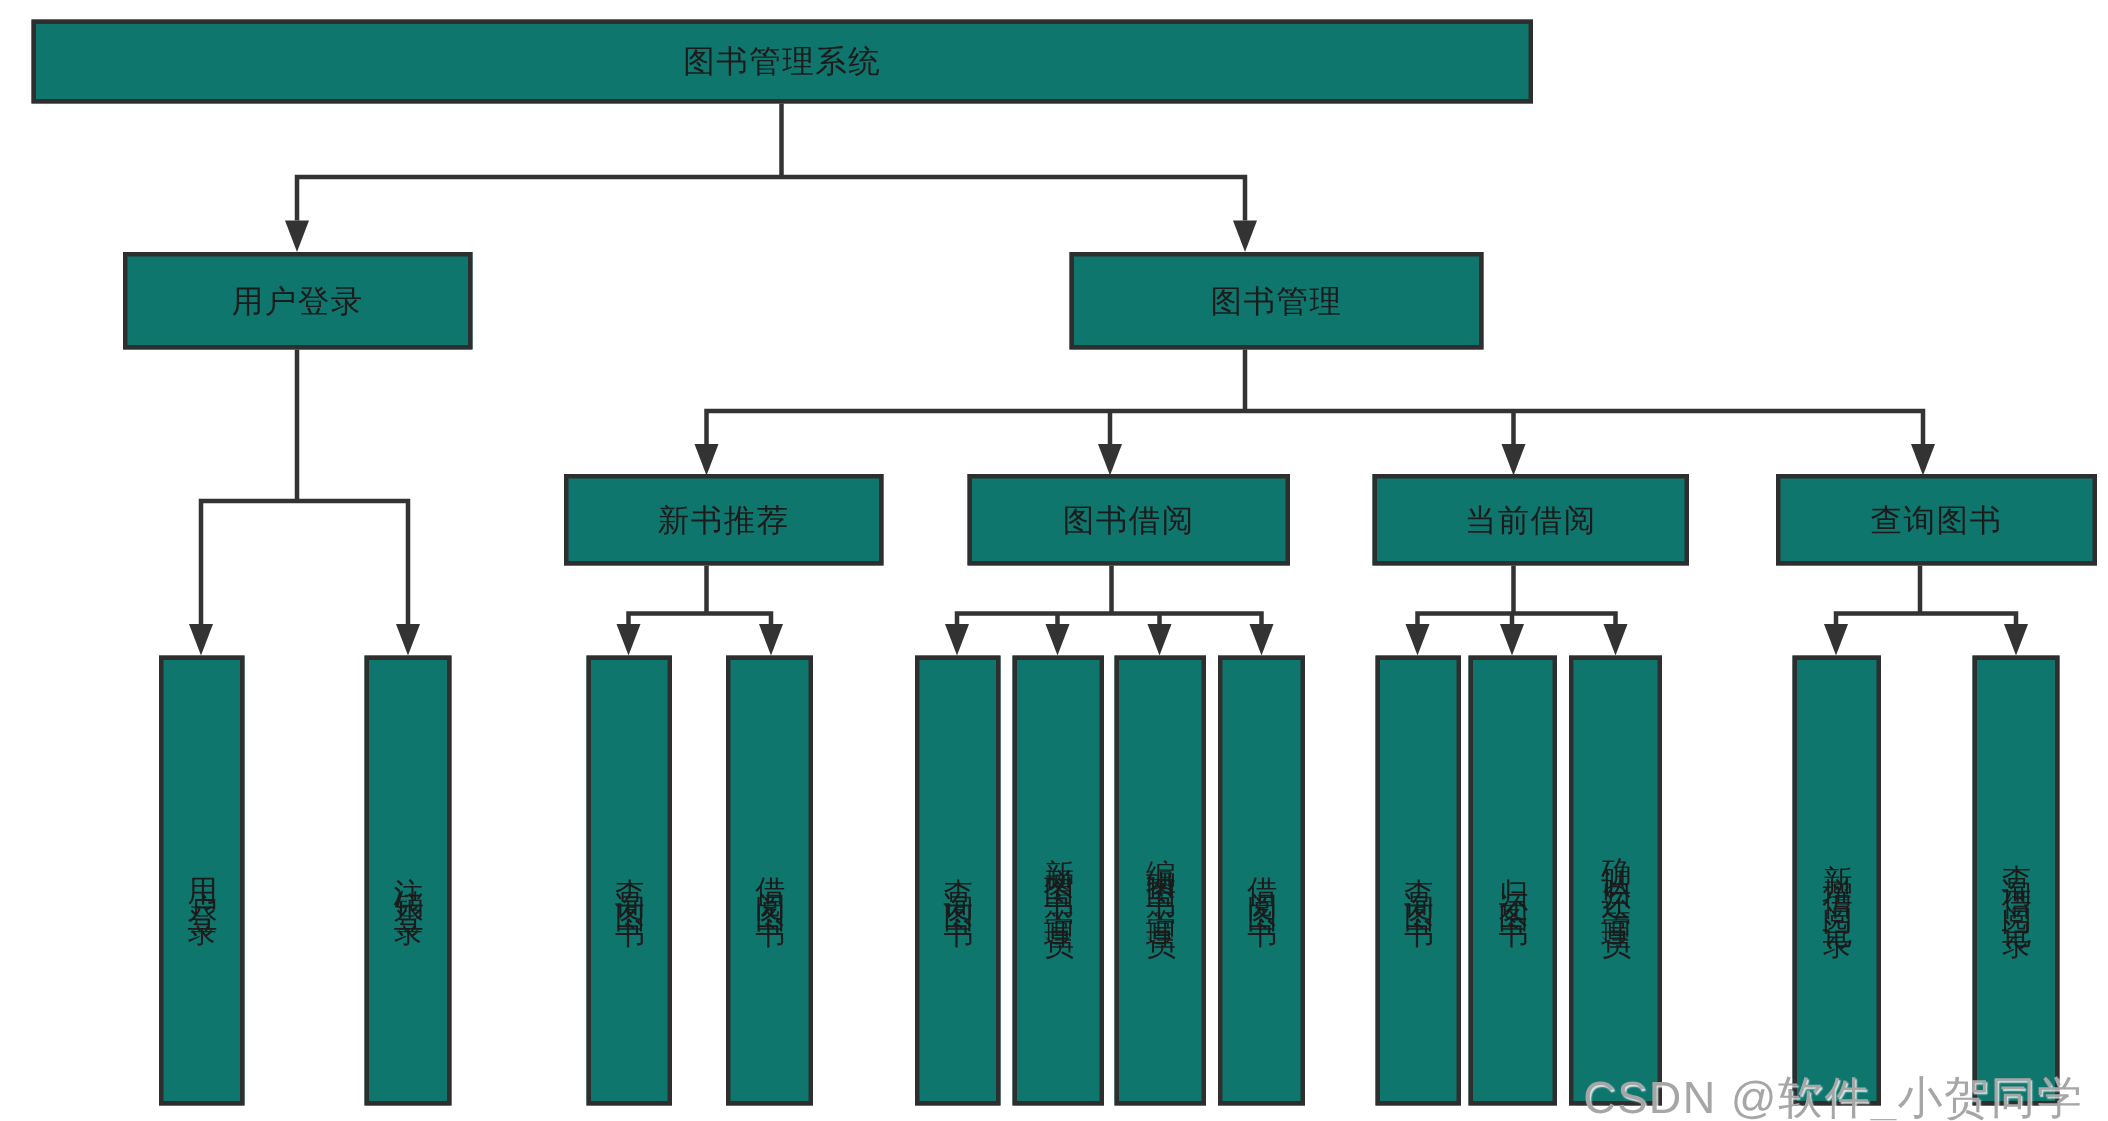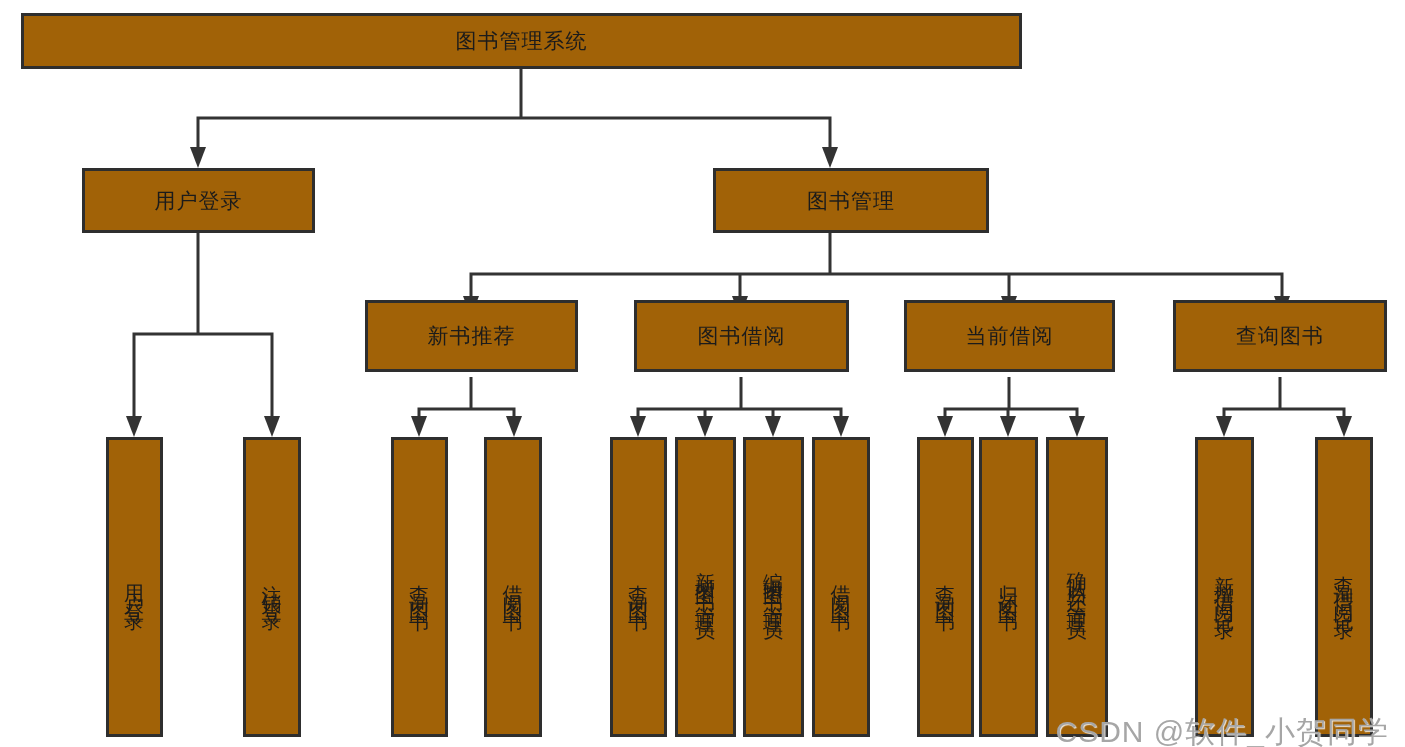--- a/index.html
+++ b/index.html
@@ -2,28 +2,28 @@
 <html><head>
 <meta charset="utf-8">
 <style>
   html,body{margin:0;padding:0;background:#fff;}
   .canvas{
     position:relative;width:1405px;height:747px;background:#ffffff;overflow:hidden;
     font-family:"Liberation Sans","DejaVu Sans",sans-serif;color:#1b1b1b;
   }
   .connectors{position:absolute;left:0;top:0;width:1405px;height:747px;}
   .node{
-    position:absolute;box-sizing:border-box;background:#a16207;
+    position:absolute;box-sizing:border-box;background:#0f766e;
     border:3px solid #2e2e2e;display:flex;align-items:center;justify-content:center;
     font-size:21px;letter-spacing:1px;z-index:2;
   }
   .node-root{left:21px;top:13px;width:1001px;height:56px;}
   .node-l1a{left:82px;top:168px;width:233px;height:65px;}
   .node-l1b{left:713px;top:168px;width:276px;height:65px;}
-  .node-l2{top:300px;height:72px;}
+  .node-l2{top:316px;height:61px;margin-left:11px;}
   .node-l2a{left:365px;width:213px;}
   .node-l2b{left:634px;width:215px;}
   .node-l2c{left:904px;width:211px;}
   .node-l2d{left:1173px;width:214px;}
   .leaf{top:437px;height:300px;}
   .leaf .v-text{
     writing-mode:vertical-rl;text-orientation:mixed;
     font-size:20px;letter-spacing:9px;line-height:1;white-space:nowrap;
   }
   .leaf1{left:106px;width:57px;}

